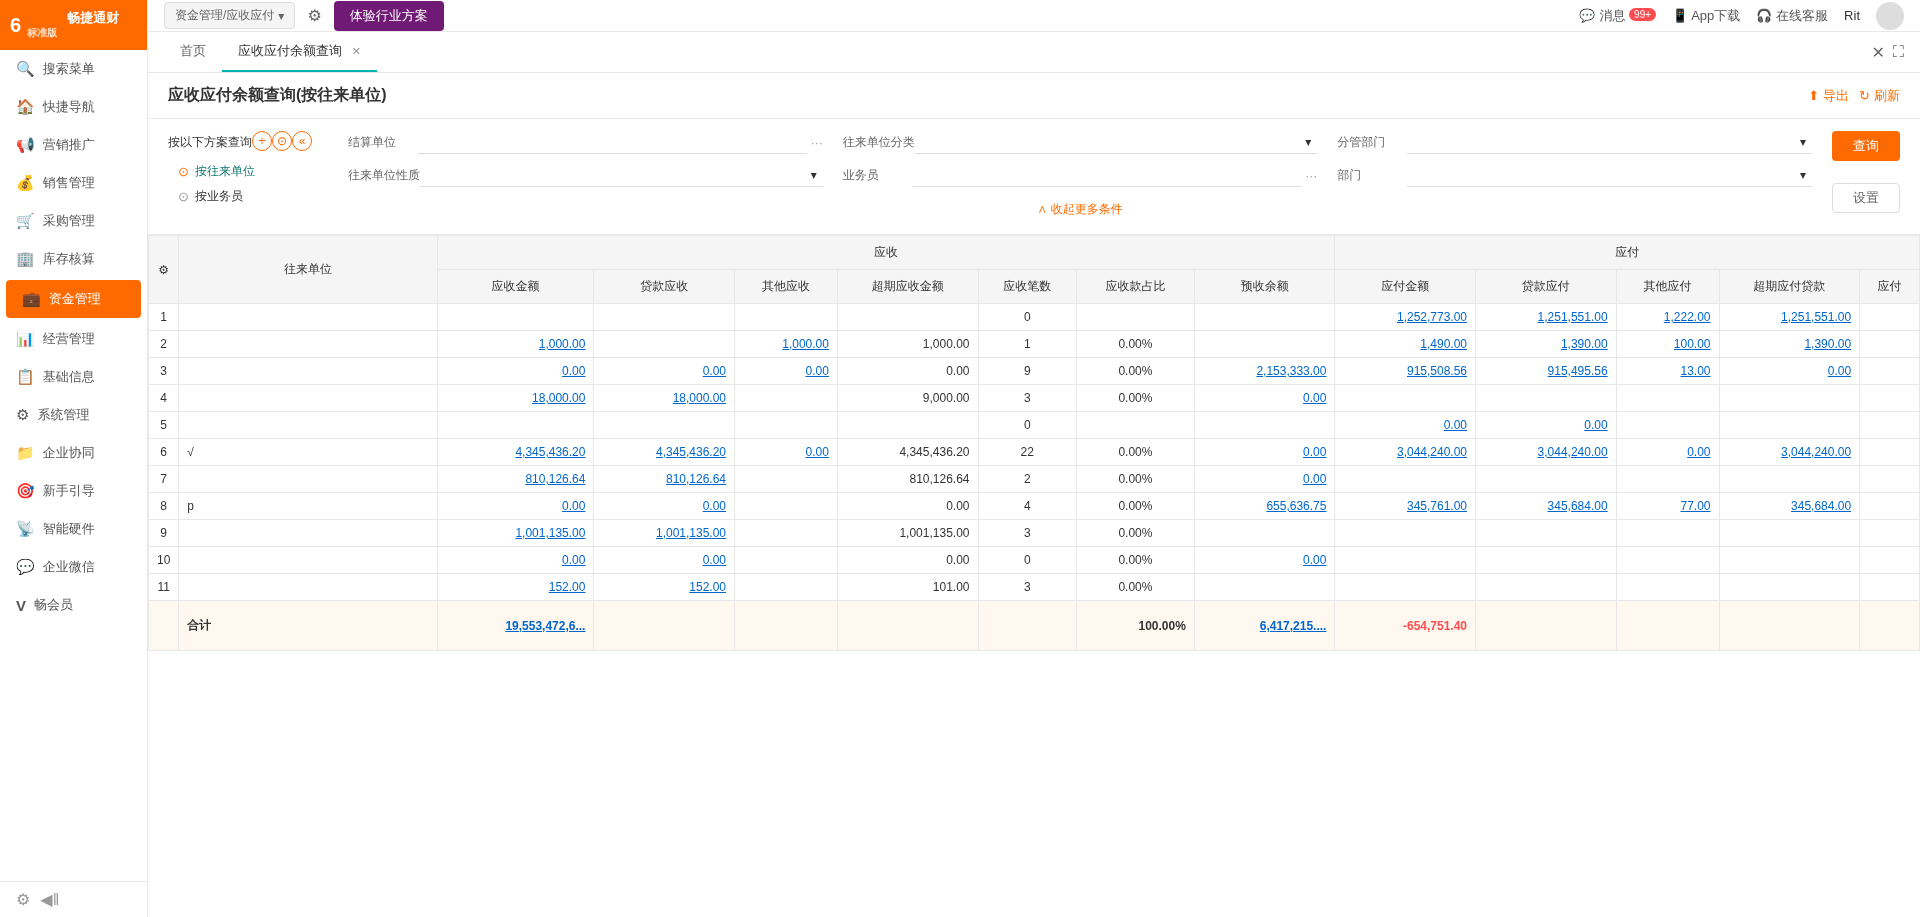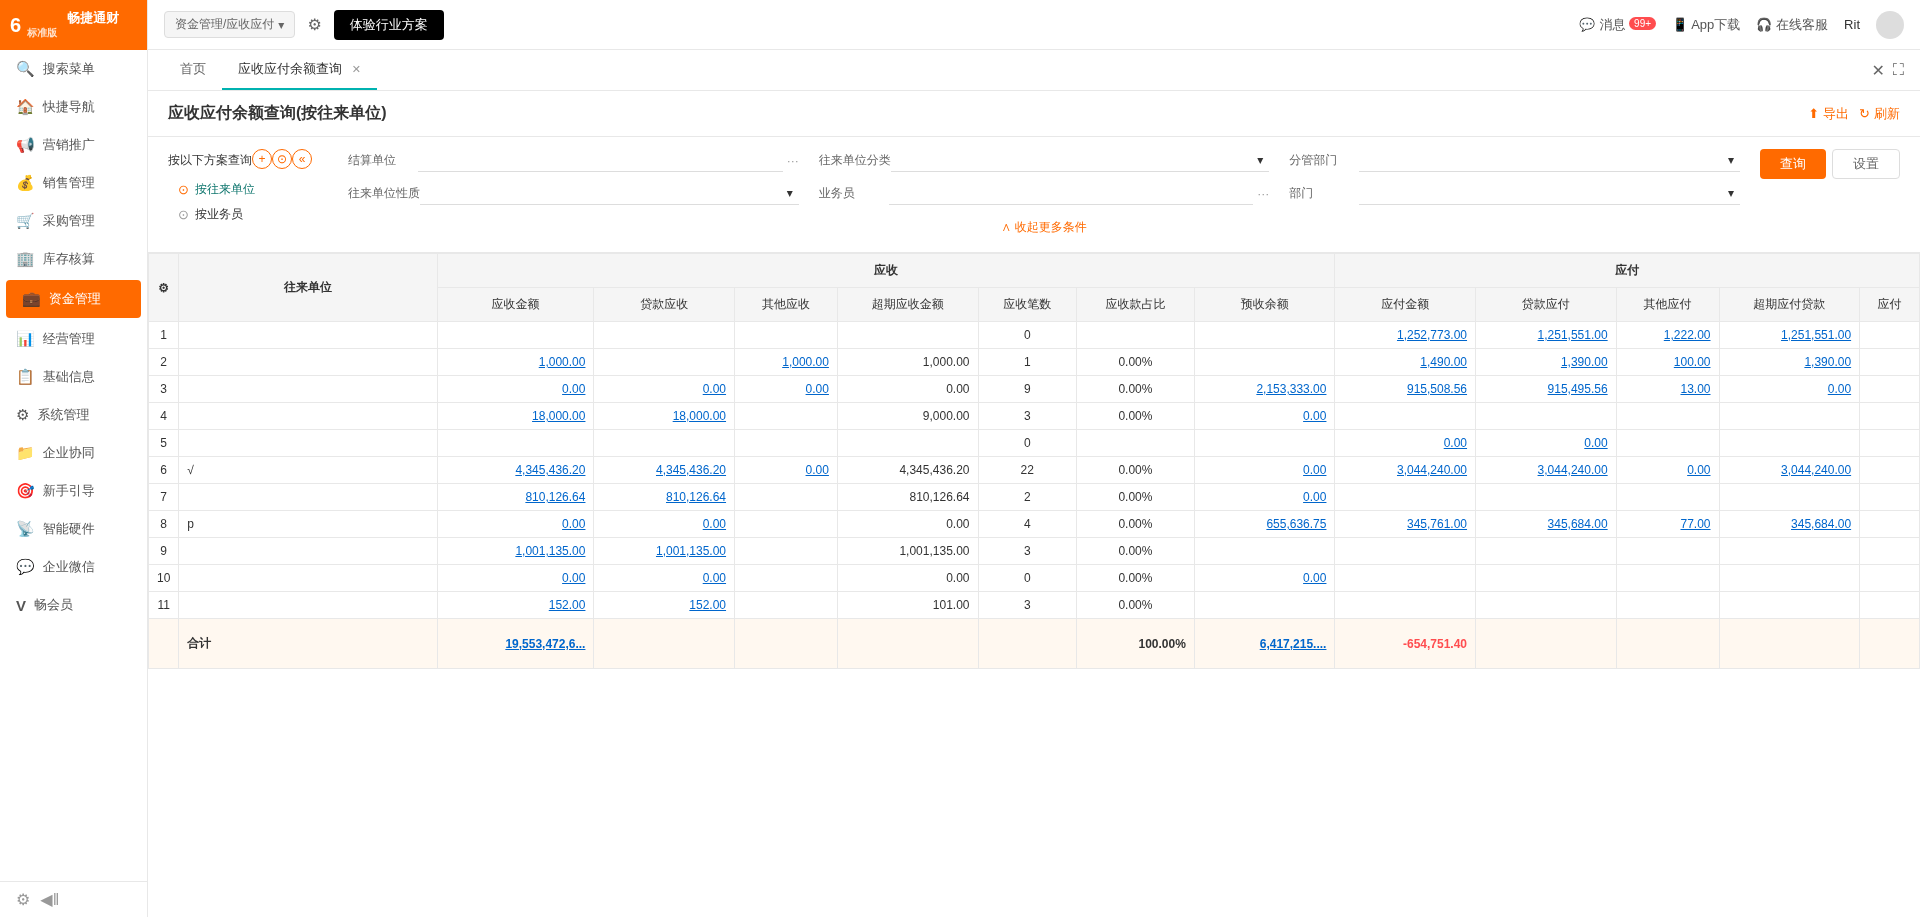--- a/index.html
+++ b/index.html
@@ -29,31 +29,31 @@
       padding: 8px 0;
       display: flex; align-items: center; padding: 8px 16px; gap: 10px;
     }
     .sidebar-bottom-icon { font-size: 16px; color: #999; cursor: pointer; }
 
     
     .main { margin-left: 148px; height: 917px; display: flex; flex-direction: column; }
 
     
     .topbar {
-      height: 50px; background: #fff; border-bottom: 1px solid #e8e8e8;
+      height: 32px; background: #fff; border-bottom: 1px solid #e8e8e8;
       display: flex; align-items: center; padding: 0 16px; gap: 12px;
     }
     .topbar-breadcrumb {
       display: flex; align-items: center; gap: 4px;
       background: #f5f5f5; border: 1px solid #ddd; border-radius: 4px;
       padding: 4px 10px; font-size: 12px; color: #666;
     }
     .topbar-gear { font-size: 16px; color: #666; cursor: pointer; }
     .topbar-btn {
-      background: #000000; color: #fff; border: none;
+      background: #701a75; color: #fff; border: none;
       padding: 6px 16px; border-radius: 4px; font-size: 13px; cursor: pointer;
     }
     .topbar-right {
       margin-left: auto; display: flex; align-items: center; gap: 16px;
       font-size: 13px; color: #555;
     }
     .topbar-badge {
       background: #ff4d4f; color: #fff; border-radius: 10px;
       font-size: 10px; padding: 1px 5px; position: relative; top: -2px;
     }
@@ -117,21 +117,21 @@
       outline: none; color: #333;
       display: flex; align-items: center; justify-content: space-between;
     }
     .filter-collapse {
       text-align: center; color: #ff6a00; font-size: 12px; cursor: pointer;
       padding: 4px; margin-top: 4px;
     }
 
     
     .query-btns {
-      display: flex; flex-direction: row; gap: 6px; margin-left: 20px;
+      display: flex; flex-direction: column; gap: 22px; margin-left: 20px;
     }
     .btn-query {
       background: #ff6a00; color: #fff; border: none;
       padding: 6px 20px; border-radius: 4px; font-size: 13px; cursor: pointer;
     }
     .btn-set {
       background: #fff; color: #666; border: 1px solid #ddd;
       padding: 5px 20px; border-radius: 4px; font-size: 13px; cursor: pointer;
     }
 
@@ -140,21 +140,21 @@
       flex: 1; overflow: auto; background: #fff; margin: 0;
     }
     table {
       width: 100%; border-collapse: collapse; font-size: 12px;
     }
     thead tr th {
       background: #f5f5f5; border: 1px solid #e8e8e8;
       padding: 8px 6px; text-align: center; font-weight: normal; color: #333;
       white-space: nowrap;
     }
-    thead tr:first-child th { font-weight: bold; }
+    thead tr:first-child th { font-weight: normal; }
     tbody tr td {
       border: 1px solid #e8e8e8; padding: 6px 8px; text-align: right;
       color: #333; white-space: nowrap;
     }
     tbody tr td:first-child { text-align: center; }
     tbody tr td:nth-child(2) { text-align: left; }
     .td-link { color: #0066cc; text-decoration: underline; cursor: pointer; }
     .tfoot-row td {
       background: #fff8f0; font-weight: bold;
       border: 1px solid #e8e8e8; padding: 16px 8px; text-align: right;

